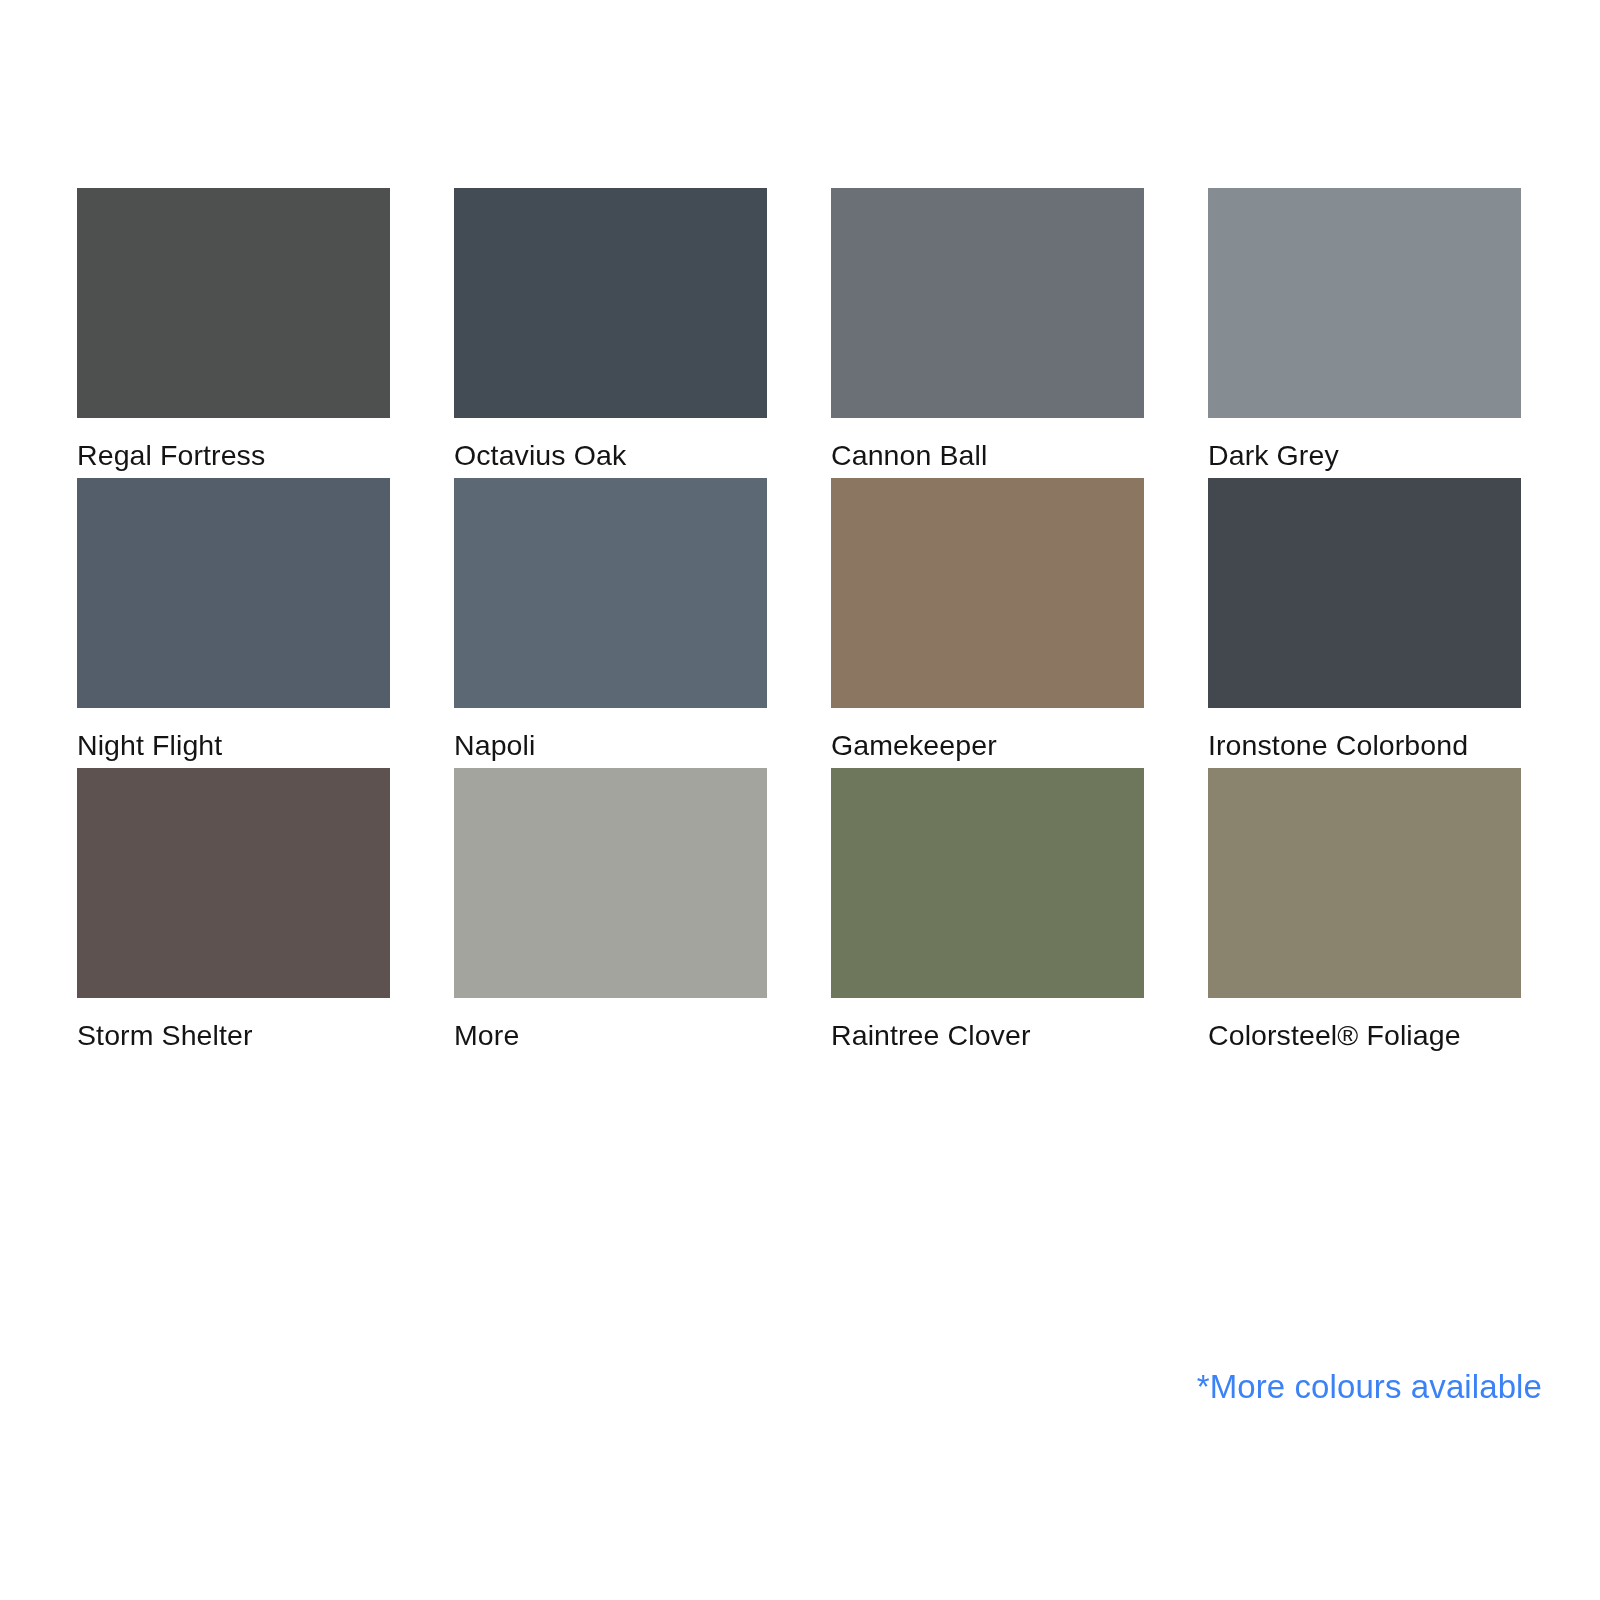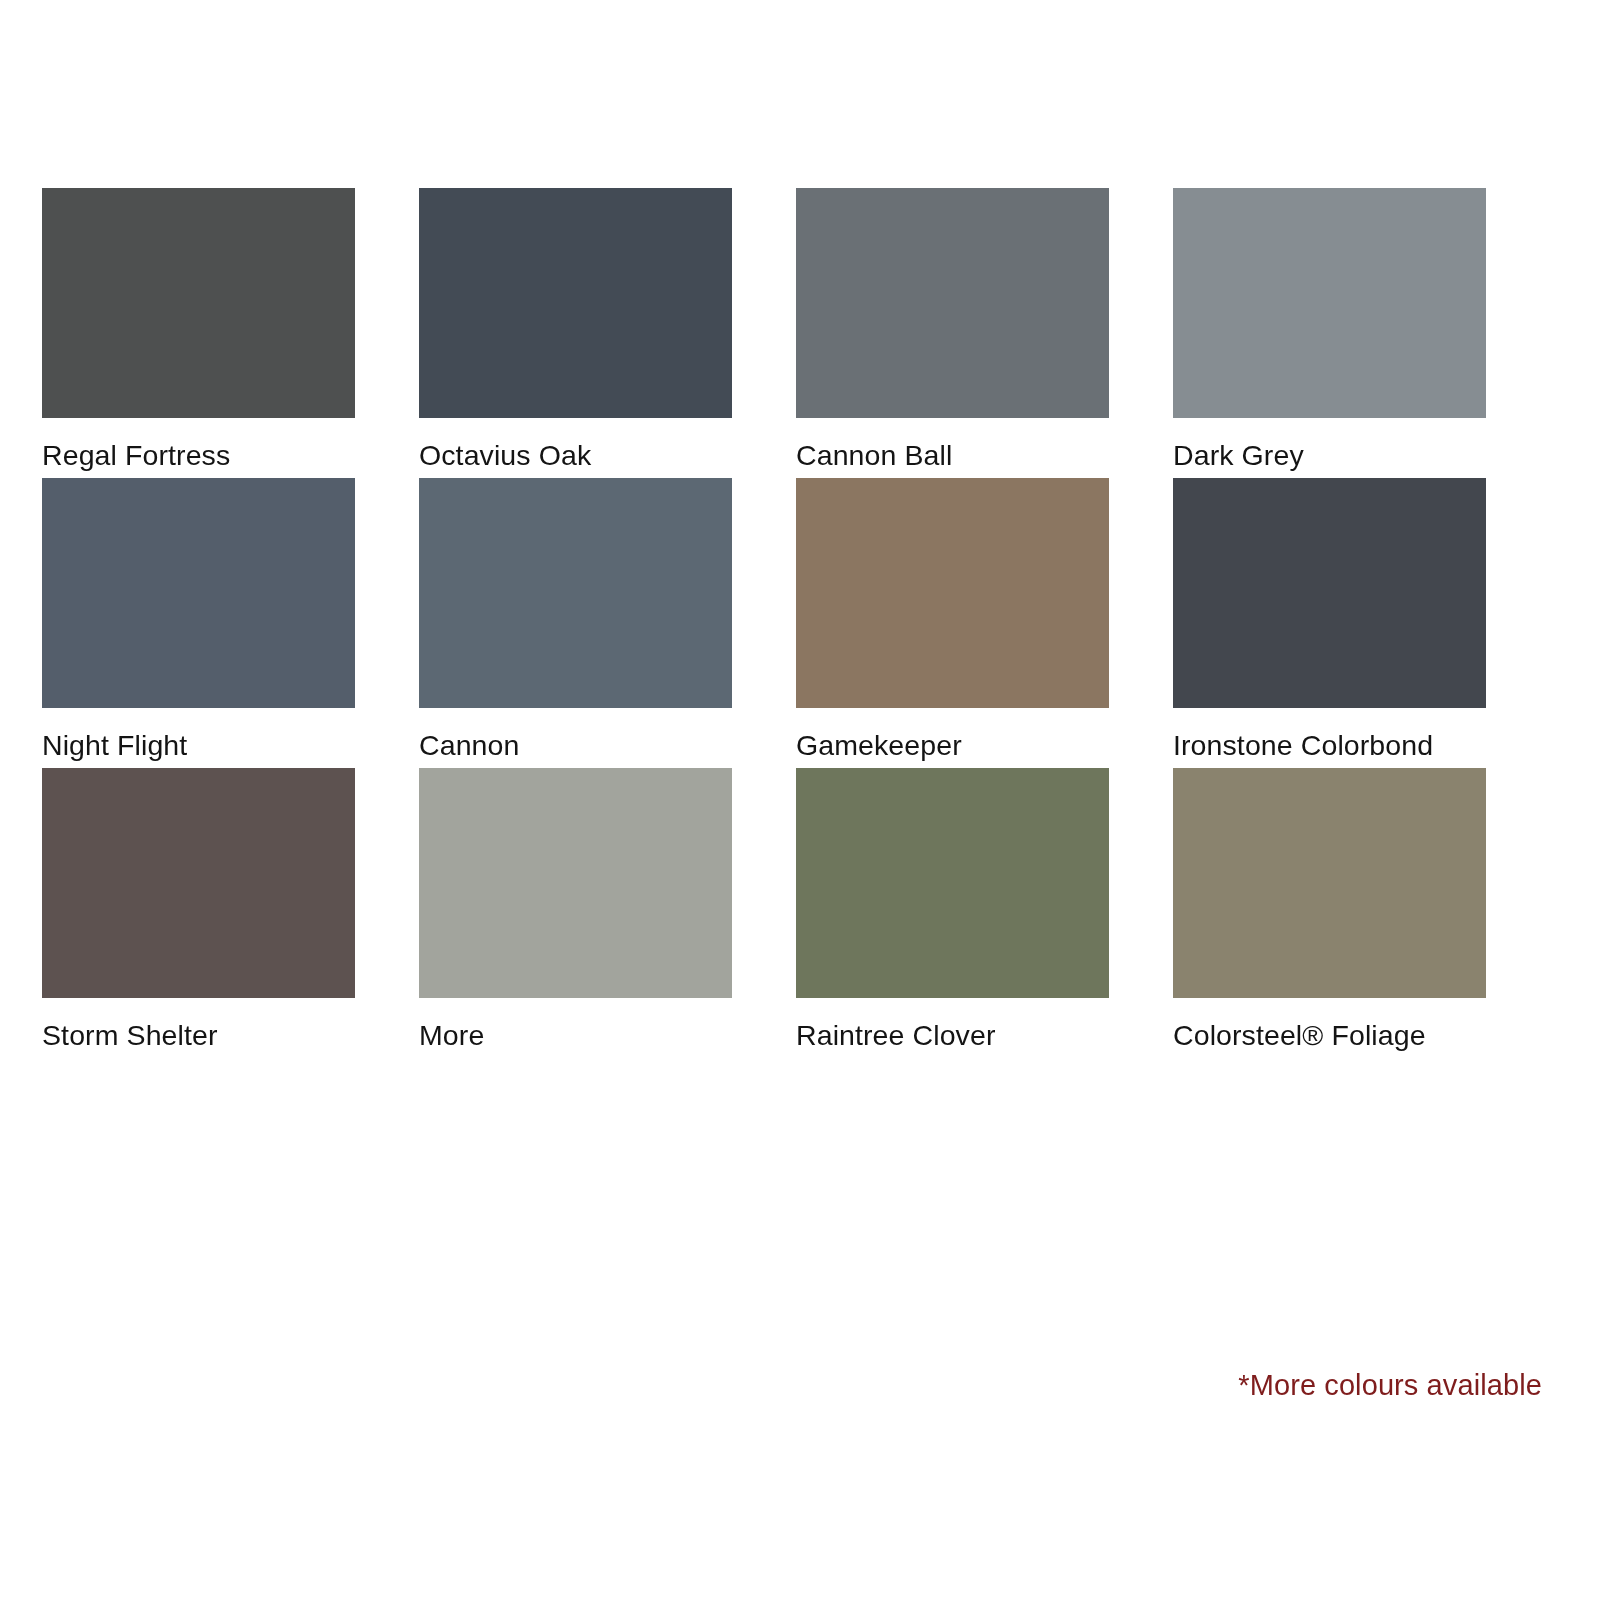--- a/index.html
+++ b/index.html
@@ -14,21 +14,21 @@
     font-family: "Liberation Sans", sans-serif;
     color: #1a1a1a;
     -webkit-font-smoothing: antialiased;
   }
 
   #palette-page {
     position: relative;
     width: 1600px;
     height: 1280px;
     box-sizing: border-box;
-    padding: 188px 92px 0 42px;
+    padding: 188px 92px 0 77px;
   }
 
   #swatch-grid {
     display: grid;
     grid-template-columns: repeat(4, 313px);
     grid-template-rows: repeat(4, 290px);
     column-gap: 64px;
     row-gap: 0;
   }
 
@@ -58,24 +58,24 @@
   #footnote-row {
     position: absolute;
     left: 58px;
     right: 58px;
     top: 1370px;
     text-align: right;
   }
 
   #footnote-text {
     display: inline-block;
-    font-size: 29px;
+    font-size: 33px;
     line-height: 1.05;
     letter-spacing: 0.1px;
-    color: #7f1d1d;
+    color: #3b82f6;
     white-space: nowrap;
   }
 </style>
 </head>
 <body>
 
 <div id="palette-page">
 
   <div id="swatch-grid">
       <div class="swatch-cell">
@@ -93,21 +93,21 @@
       <div class="swatch-cell">
         <div class="swatch-chip" style="background-color: rgb(134, 141, 146);"></div>
         <span class="swatch-label">Dark Grey</span>
       </div>
       <div class="swatch-cell">
         <div class="swatch-chip" style="background-color: rgb(84, 94, 107);"></div>
         <span class="swatch-label">Night Flight</span>
       </div>
       <div class="swatch-cell">
         <div class="swatch-chip" style="background-color: rgb(92, 104, 115);"></div>
-        <span class="swatch-label">Cannon</span>
+        <span class="swatch-label">Napoli</span>
       </div>
       <div class="swatch-cell">
         <div class="swatch-chip" style="background-color: rgb(139, 118, 97);"></div>
         <span class="swatch-label">Gamekeeper</span>
       </div>
       <div class="swatch-cell">
         <div class="swatch-chip" style="background-color: rgb(67, 71, 78);"></div>
         <span class="swatch-label">Ironstone Colorbond</span>
       </div>
       <div class="swatch-cell">

